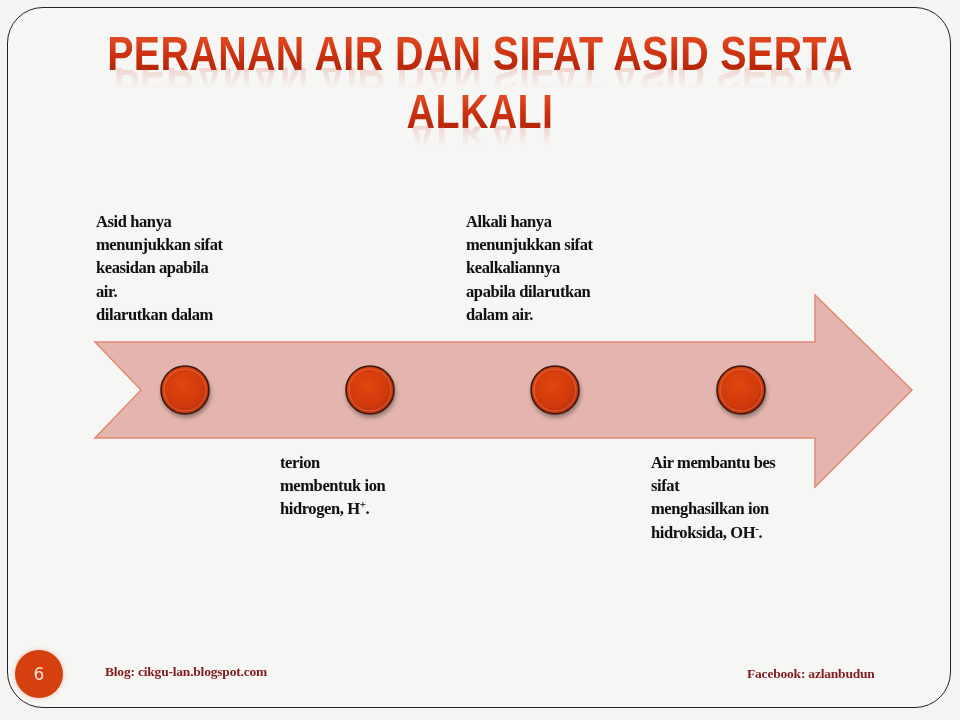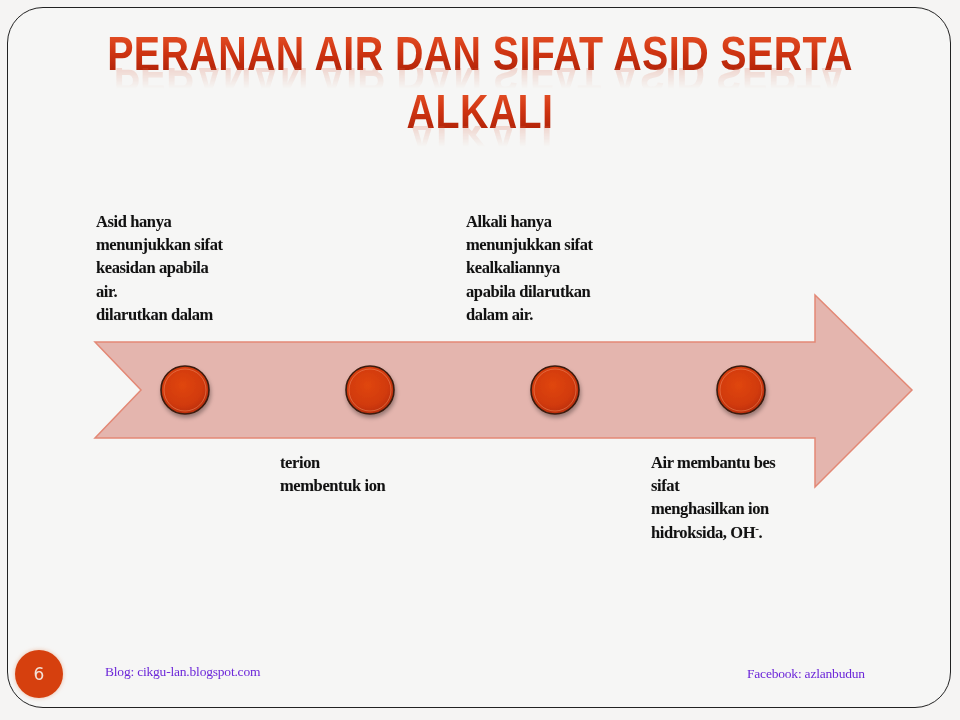--- a/index.html
+++ b/index.html
@@ -57,21 +57,21 @@
   #c4 { left: 651px; top: 451px; }
 
   .page-num {
     position: absolute; left: 15px; top: 650px; width: 48px; height: 48px;
     border-radius: 50%; background: #d6400e;
     box-shadow: 0 0 4px rgba(230, 150, 110, 0.6);
     color: #f3e1d7; font-family: "DejaVu Sans", sans-serif;
     font-size: 17px; line-height: 48px; text-align: center;
   }
   .footer {
-    position: absolute; font-weight: normal; font-size: 13.5px; color: #6d28d9;
+    position: absolute; font-weight: bold; font-size: 13.5px; color: #7f1d1d;
     letter-spacing: -0.2px;
     text-align: center;
   }
   #blog { left: 105px; top: 664px; }
   #fb { left: 747px; top: 666px; }
 </style>
 </head>
 <body>
 
 <div class="frame"></div>
@@ -123,20 +123,21 @@
   <div>Alkali hanya</div>
   <div>menunjukkan sifat</div>
   <div>kealkaliannya</div>
   <div>apabila dilarutkan</div>
   <div>dalam air.</div>
 </div>
 
 <div class="callout" id="c3">
   <div>terion</div>
   <div>membentuk ion</div>
+  <div><span>hidrogen, H</span><sup>+</sup><span>.</span></div>
 </div>
 
 <div class="callout" id="c4">
   <div>Air membantu bes</div>
   <div>sifat</div>
   <div>menghasilkan ion</div>
   <div><span>hidroksida, OH</span><sup>-</sup><span>.</span></div>
 </div>
 
 <div class="page-num">6</div>

